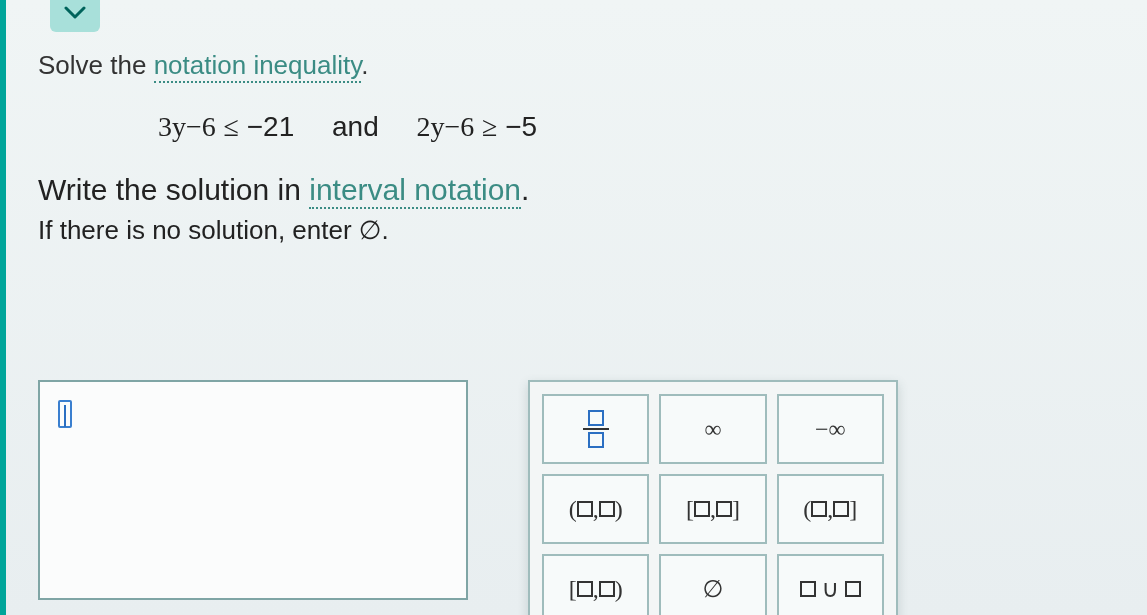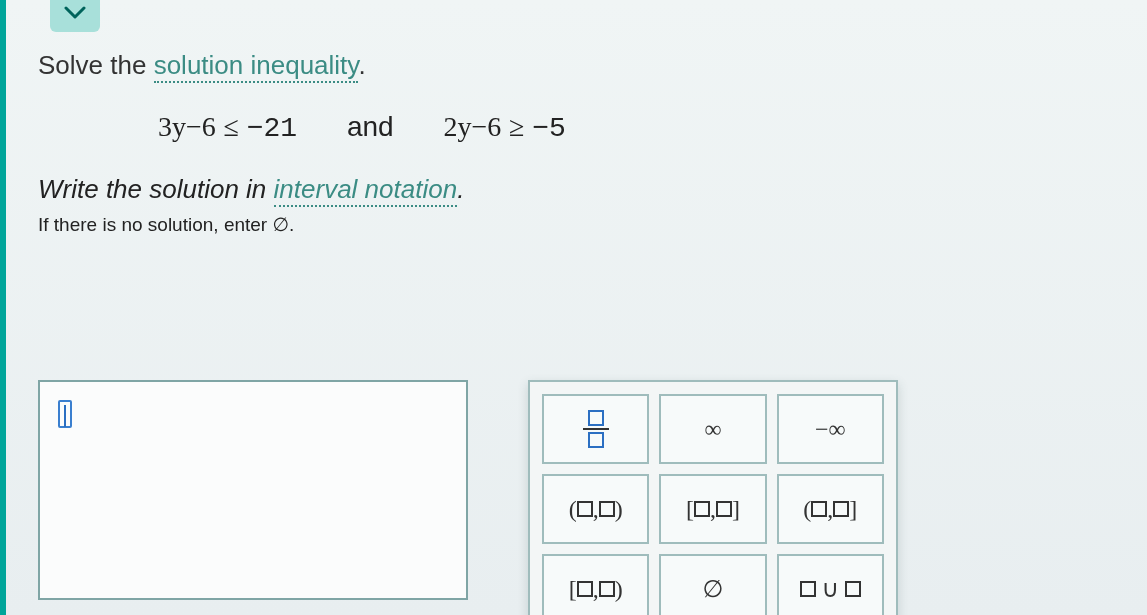--- a/index.html
+++ b/index.html
@@ -50,23 +50,23 @@
     border-bottom: 2px dotted #3b8c84;
     cursor: pointer;
     padding-bottom: 1px;
   }
   .math-equation {
     margin: 30px 0 30px 120px;
     font-size: 28px;
   }
   .math-equation .mv { font-family: Georgia, 'Times New Roman', serif; }
   .math-equation .op { font-family: Georgia, 'Times New Roman', serif; }
-  .math-equation .num { font-family: Liberation Mono, monospace; }
-  .instruction2 { font-size: 26px; margin-top: 10px; font-style: italic; }
-  .instruction3 { font-size: 19px; margin-top: 8px; }
+  .math-equation .num { font-family: Liberation Sans, sans-serif; }
+  .instruction2 { font-size: 30px; margin-top: 10px; }
+  .instruction3 { font-size: 26px; margin-top: 8px; }
 
   .answer-row {
     position: absolute;
     left: 0;
     top: 330px;
     display: flex;
     gap: 60px;
     align-items: flex-start;
   }
   .answer-box {
@@ -133,28 +133,28 @@
 
 <div class="chevron-btn">
   <svg width="22" height="14" viewBox="0 0 22 14">
     <polyline points="2,2 11,11 20,2" fill="none" stroke="#00635b" stroke-width="3" stroke-linecap="round" stroke-linejoin="round"></polyline>
   </svg>
 </div>
 
 <div class="content">
 
   <div class="prompt-line">
-    <span>Solve the </span><span class="glossary-link">solution inequality</span><span>.</span>
+    <span>Solve the </span><span class="glossary-link">notation inequality</span><span>.</span>
   </div>
 
   <div class="math-equation">
     <span class="mv">3y−6</span>
     <span class="op">≤</span>
     <span class="num">−21</span>
-    <span style="margin: 0 42px; font-style: normal;">and</span>
+    <span style="margin: 0 30px; font-style: normal;">and</span>
     <span class="mv">2y−6</span>
     <span class="op">≥</span>
     <span class="num">−5</span>
   </div>
 
   <div class="instruction2">
     <span>Write the solution in </span><span class="glossary-link">interval notation</span><span>.</span>
   </div>
 
   <div class="instruction3">If there is no solution, enter ∅.</div>

